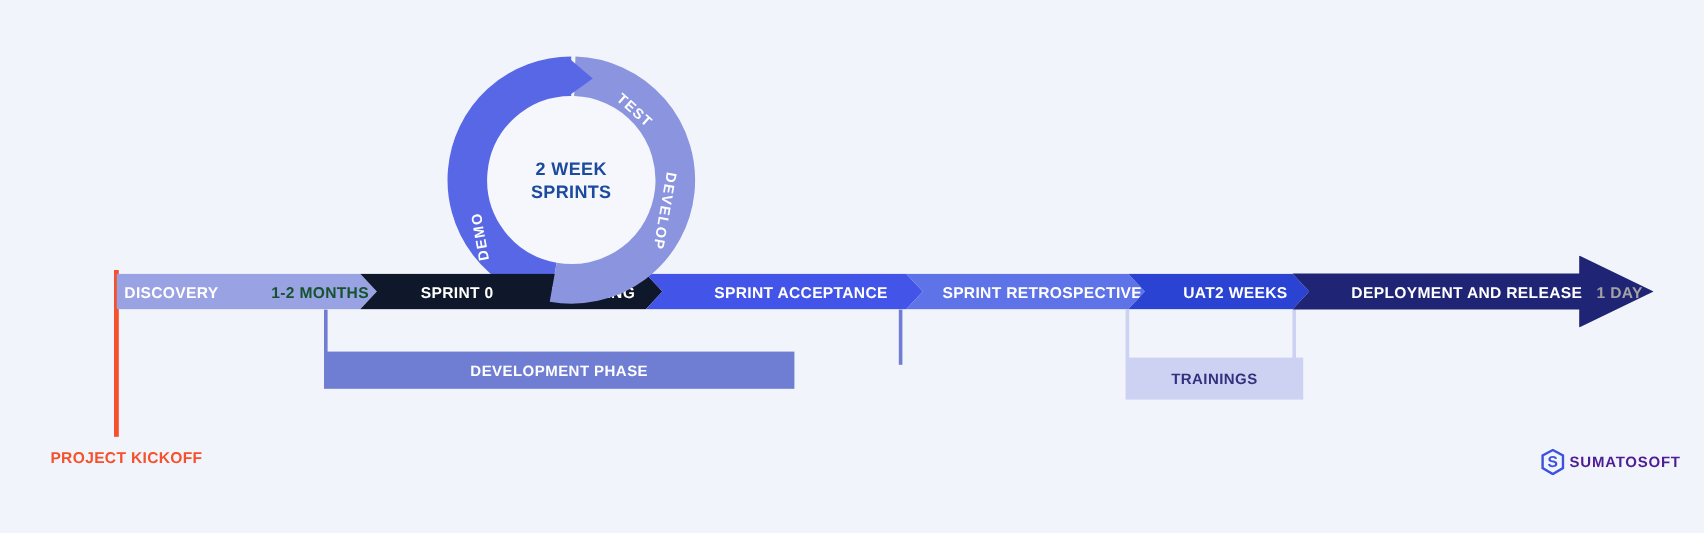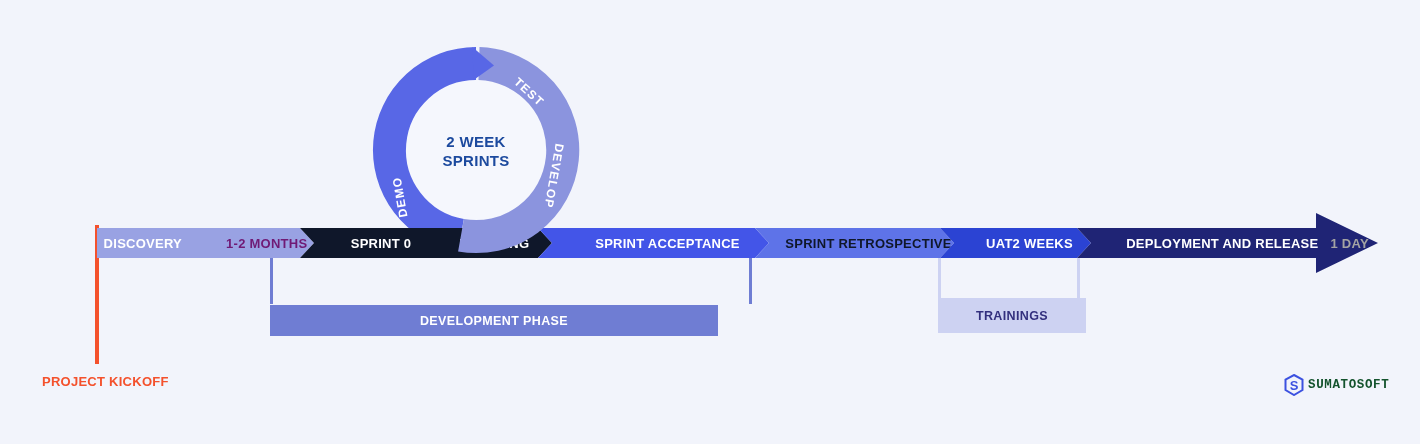--- a/index.html
+++ b/index.html
@@ -44,21 +44,21 @@
     text-align:center;font-weight:bold;font-size:15px;line-height:19px;letter-spacing:.02em;
   }
   
   .vline{position:absolute;width:3px;}
   .band{
     position:absolute;display:flex;align-items:center;justify-content:center;
     font-weight:bold;font-size:12.5px;letter-spacing:.03em;white-space:nowrap;
   }
   .dev-line-l{left:270px;top:258px;height:46px;}
   .dev-line-r{left:749px;top:258px;height:46px;}
-  .dev-band{left:270px;top:305px;width:448px;height:31px;}
+  .dev-band{left:270px;top:293px;width:392px;height:31px;}
   .tr-line-l{left:938px;top:258px;height:41px;}
   .tr-line-r{left:1077px;top:258px;height:41px;}
   .tr-band{left:938px;top:298px;width:148px;height:35px;}
   
   .kickoff-line{left:95px;top:225px;width:4px;height:139px;}
   .kickoff-label{left:42px;top:374px;font-weight:bold;font-size:13px;letter-spacing:.02em;white-space:nowrap;}
   
   .logo{left:1284px;top:374px;display:flex;align-items:center;gap:4px;}
   .logo-text{font-weight:bold;font-size:12.5px;letter-spacing:.05em;white-space:nowrap;}
 </style>
@@ -66,32 +66,32 @@
 <body style="background: rgb(242, 244, 251);">
 
 <svg class="abs loop-svg z1" viewBox="0 0 1420 444" width="1420" height="444">
   <circle cx="476" cy="150" r="70" fill="#f5f7fd"></circle>
   <path d="M 461.0 235.2 A 86.5 86.5 0 0 1 476 63.5" fill="none" stroke-width="33" stroke="#5867e6"></path>
 </svg>
 
 <div class="abs z2">
   <div class="seg seg1" style="background: rgb(153, 162, 227);">
     <span style="color: rgb(255, 255, 255);">DISCOVERY</span>
-    <span style="color: #701a75; margin-left: 36px;">1-2 MONTHS</span>
+    <span style="color: #14532d; margin-left: 36px;">1-2 MONTHS</span>
   </div>
   <div class="seg seg2" style="background: #0f172a;">
     <span style="color: rgb(255, 255, 255);">SPRINT 0</span>
     <span style="color: rgb(255, 255, 255);">PLANNING</span>
   </div>
   <div class="seg seg3" style="background: rgb(67, 85, 232);">
     <span style="color: rgb(255, 255, 255);">SPRINT ACCEPTANCE</span>
 
   </div>
   <div class="seg seg4" style="background: rgb(94, 115, 232);">
-    <span style="color: #0f172a;">SPRINT RETROSPECTIVE</span>
+    <span style="color: #ffffff;">SPRINT RETROSPECTIVE</span>
 
   </div>
   <div class="seg seg5" style="background: rgb(43, 67, 211);">
     <span style="color: rgb(255, 255, 255);">UAT</span>
     <span style="color: rgb(255, 255, 255);">2 WEEKS</span>
   </div>
   <div class="seg seg6" style="background: rgb(31, 36, 117);">
     <span style="color: rgb(255, 255, 255);">DEPLOYMENT AND RELEASE</span>
     <span style="color: #a3a3a3;">1 DAY</span>
   </div>
@@ -126,14 +126,14 @@
 </div>
 
 <div class="abs kickoff-line" style="background: rgb(244, 81, 44);"></div>
 <div class="abs kickoff-label" style="color: rgb(244, 81, 44);">PROJECT KICKOFF</div>
 
 <div class="abs logo">
   <svg width="20" height="22" viewBox="0 0 20 22">
     <path d="M10 1 L18.5 5.5 V16 L10 21 L1.5 16 V5.5 Z" fill="none" stroke-width="2" stroke="#3c51e0"></path>
     <text x="10" y="15.5" font-size="13" font-weight="bold" text-anchor="middle" font-family="Liberation Sans, sans-serif" fill="#3c51e0">S</text>
   </svg>
-  <span class="logo-text" style="color: #14532d; font-family: Liberation Mono, monospace;">SUMATOSOFT</span>
+  <span class="logo-text" style="color: #4c1d95;">SUMATOSOFT</span>
 </div>
 
 </body></html>

